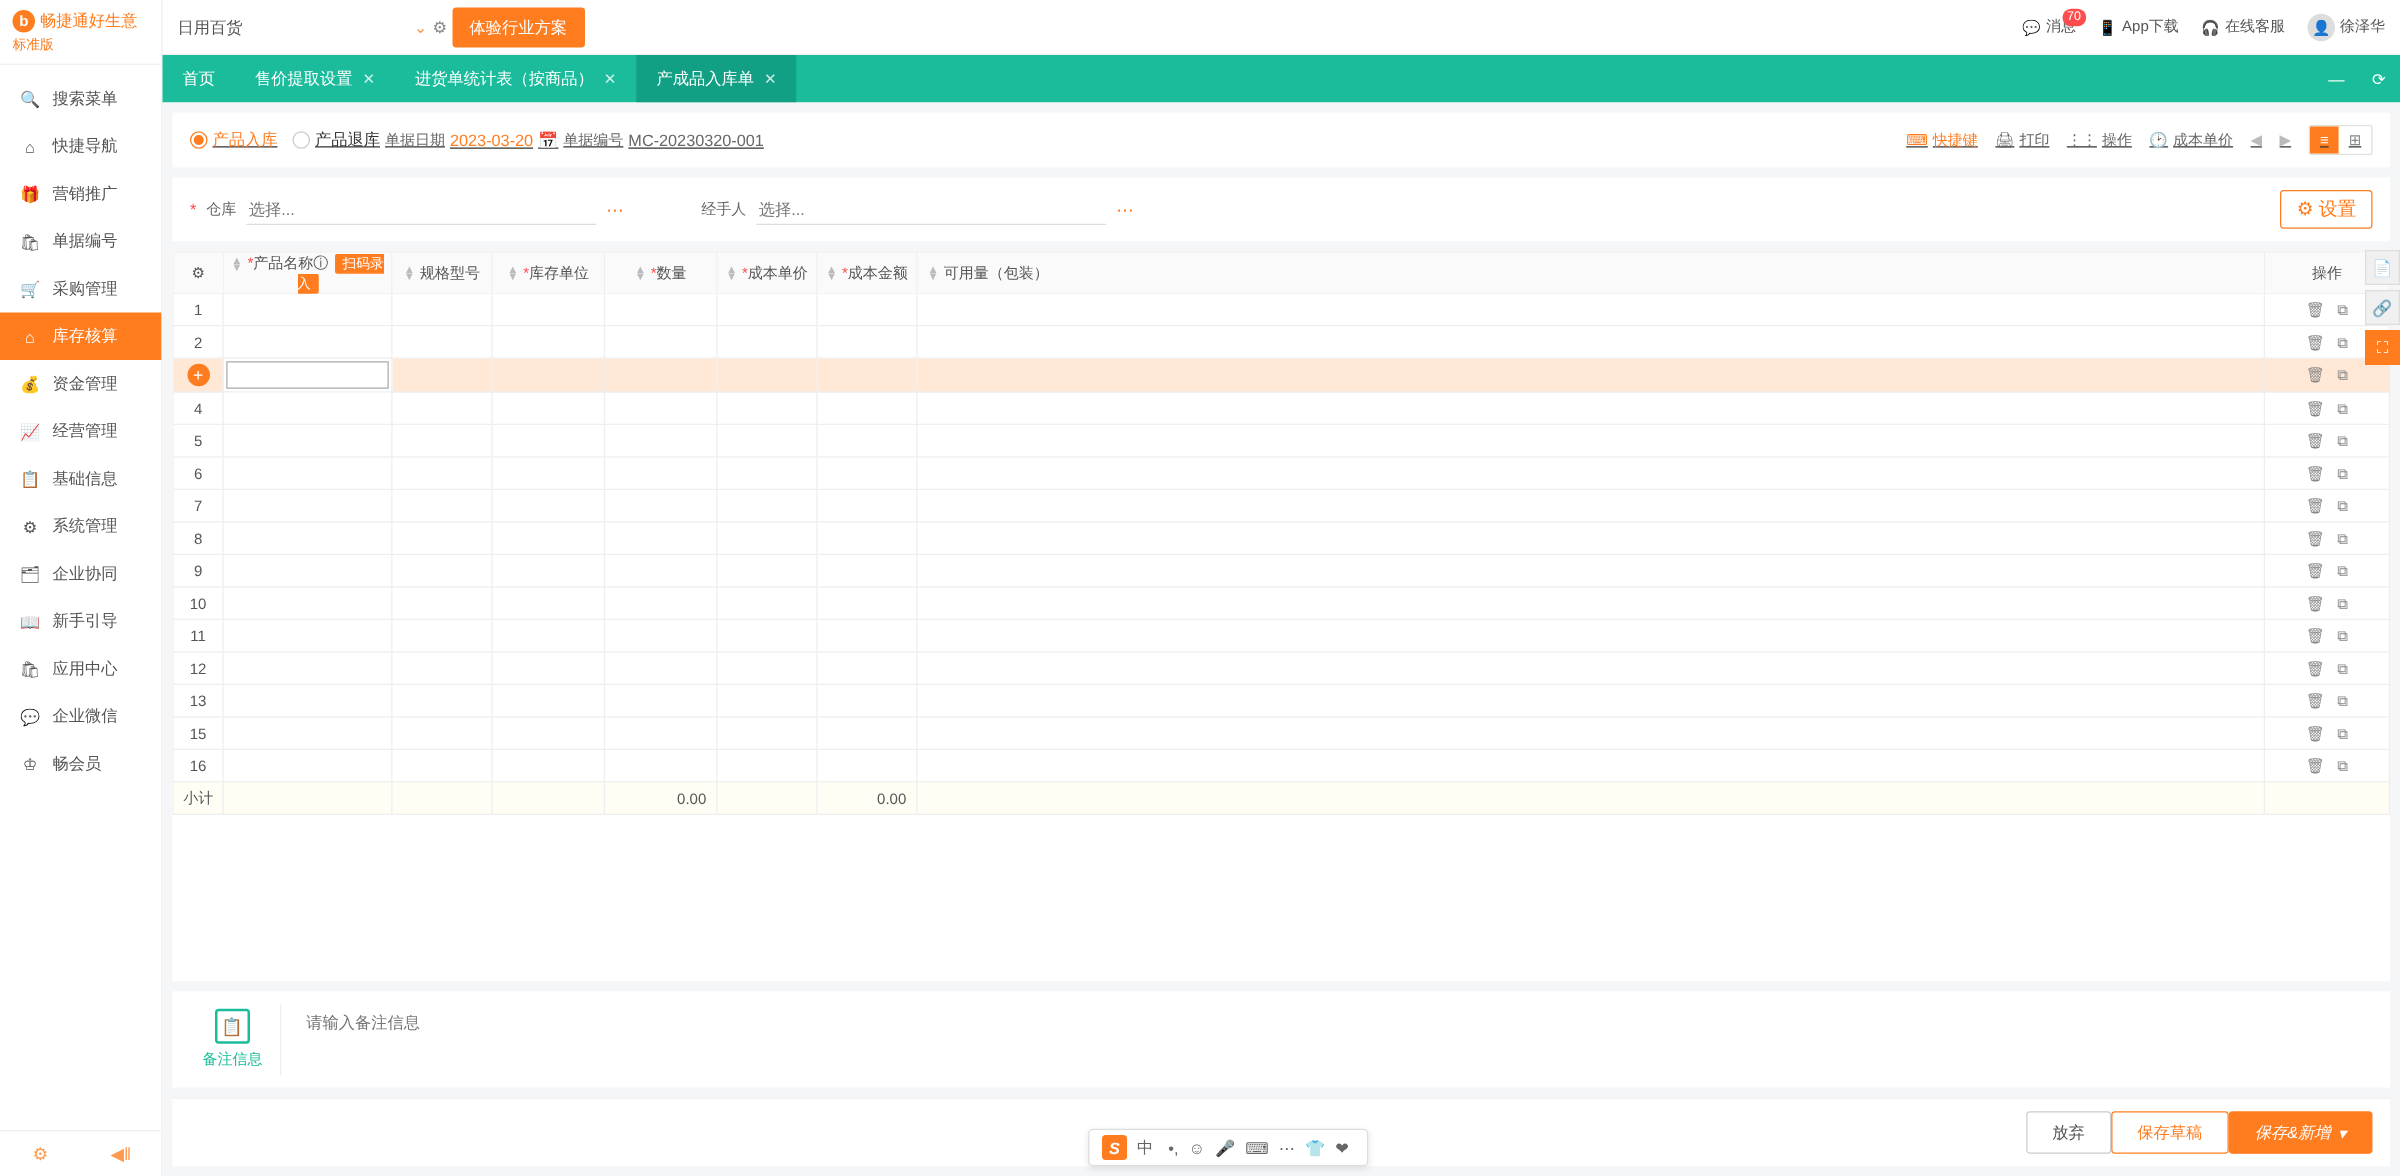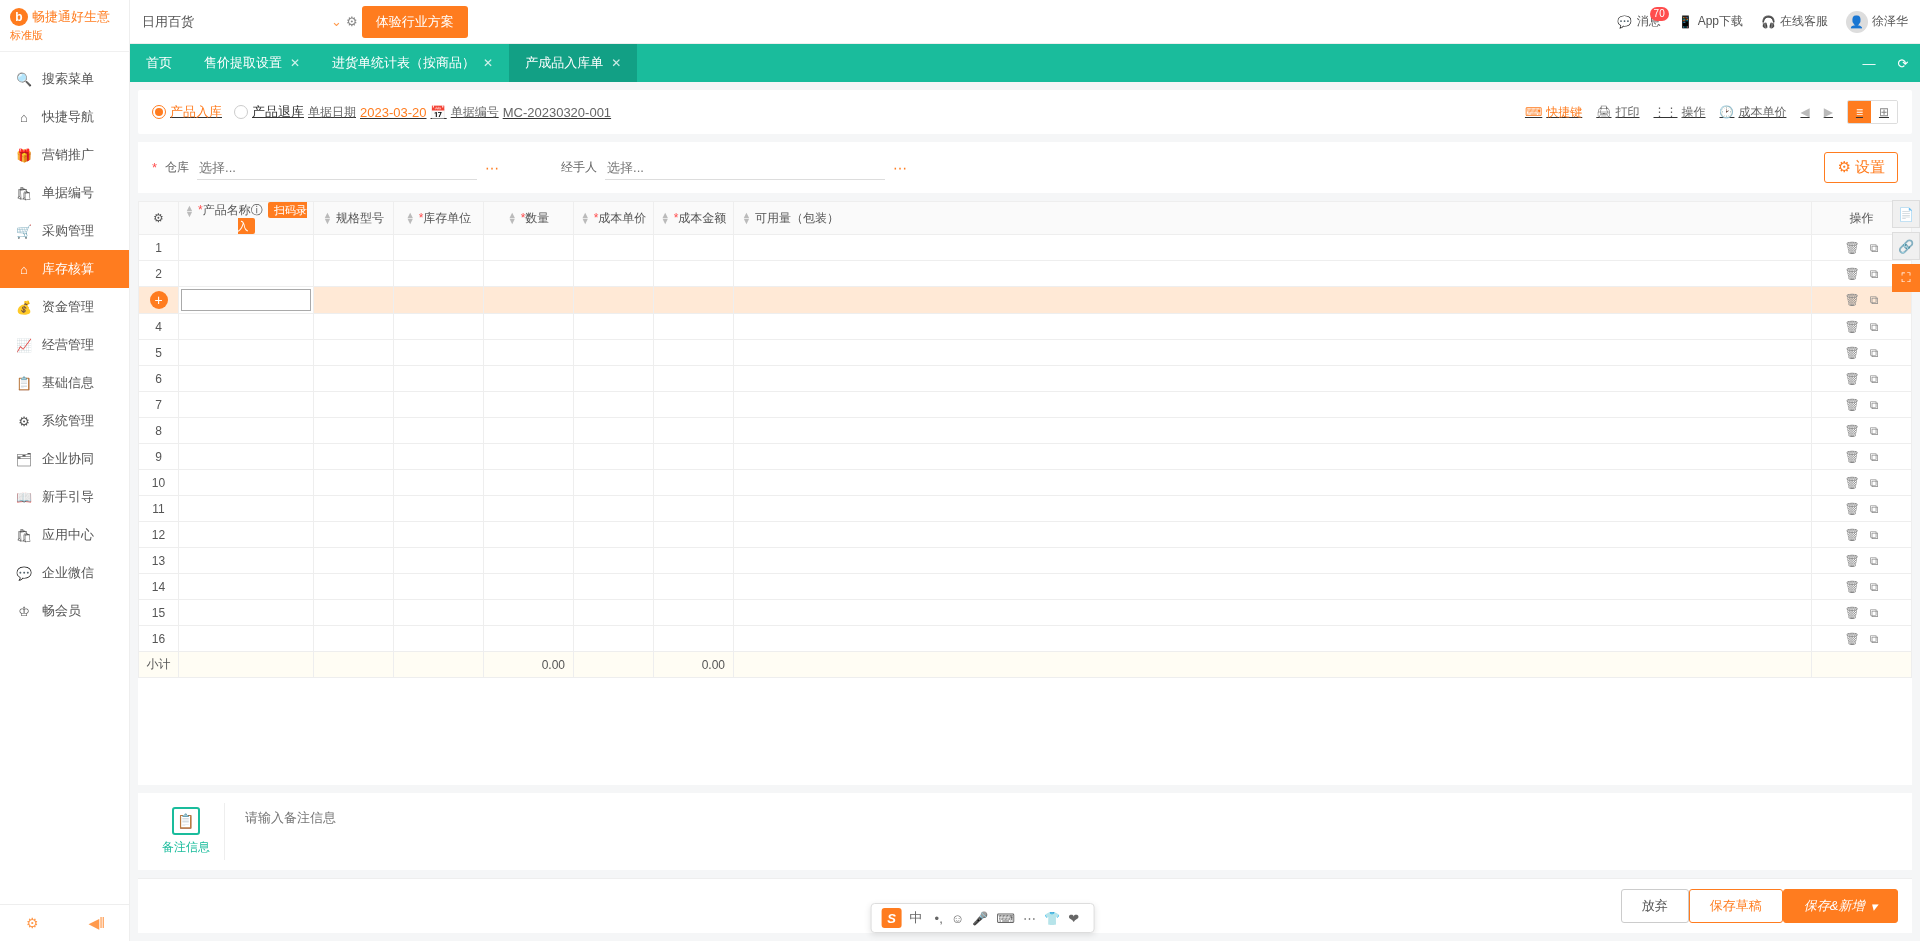--- a/index.html
+++ b/index.html
@@ -528,36 +528,20 @@
                   <td></td>
                   <td></td>
     <td>
                     <div class="row-ops">
                       <span>🗑</span>
                       <span>⧉</span>
                     </div>
                   </td>
                 </tr>
                 <tr>
-    <td class="col-idx">14</td>
-    <td class=""></td>
-    <td></td>
-                  <td></td>
-                  <td></td>
-                  <td></td>
-                  <td></td>
-                  <td></td>
-    <td>
-                    <div class="row-ops">
-                      <span>🗑</span>
-                      <span>⧉</span>
-                    </div>
-                  </td>
-                </tr>
-                <tr>
     <td class="col-idx">15</td>
     <td class=""></td>
     <td></td>
                   <td></td>
                   <td></td>
                   <td></td>
                   <td></td>
                   <td></td>
     <td>
                     <div class="row-ops">

